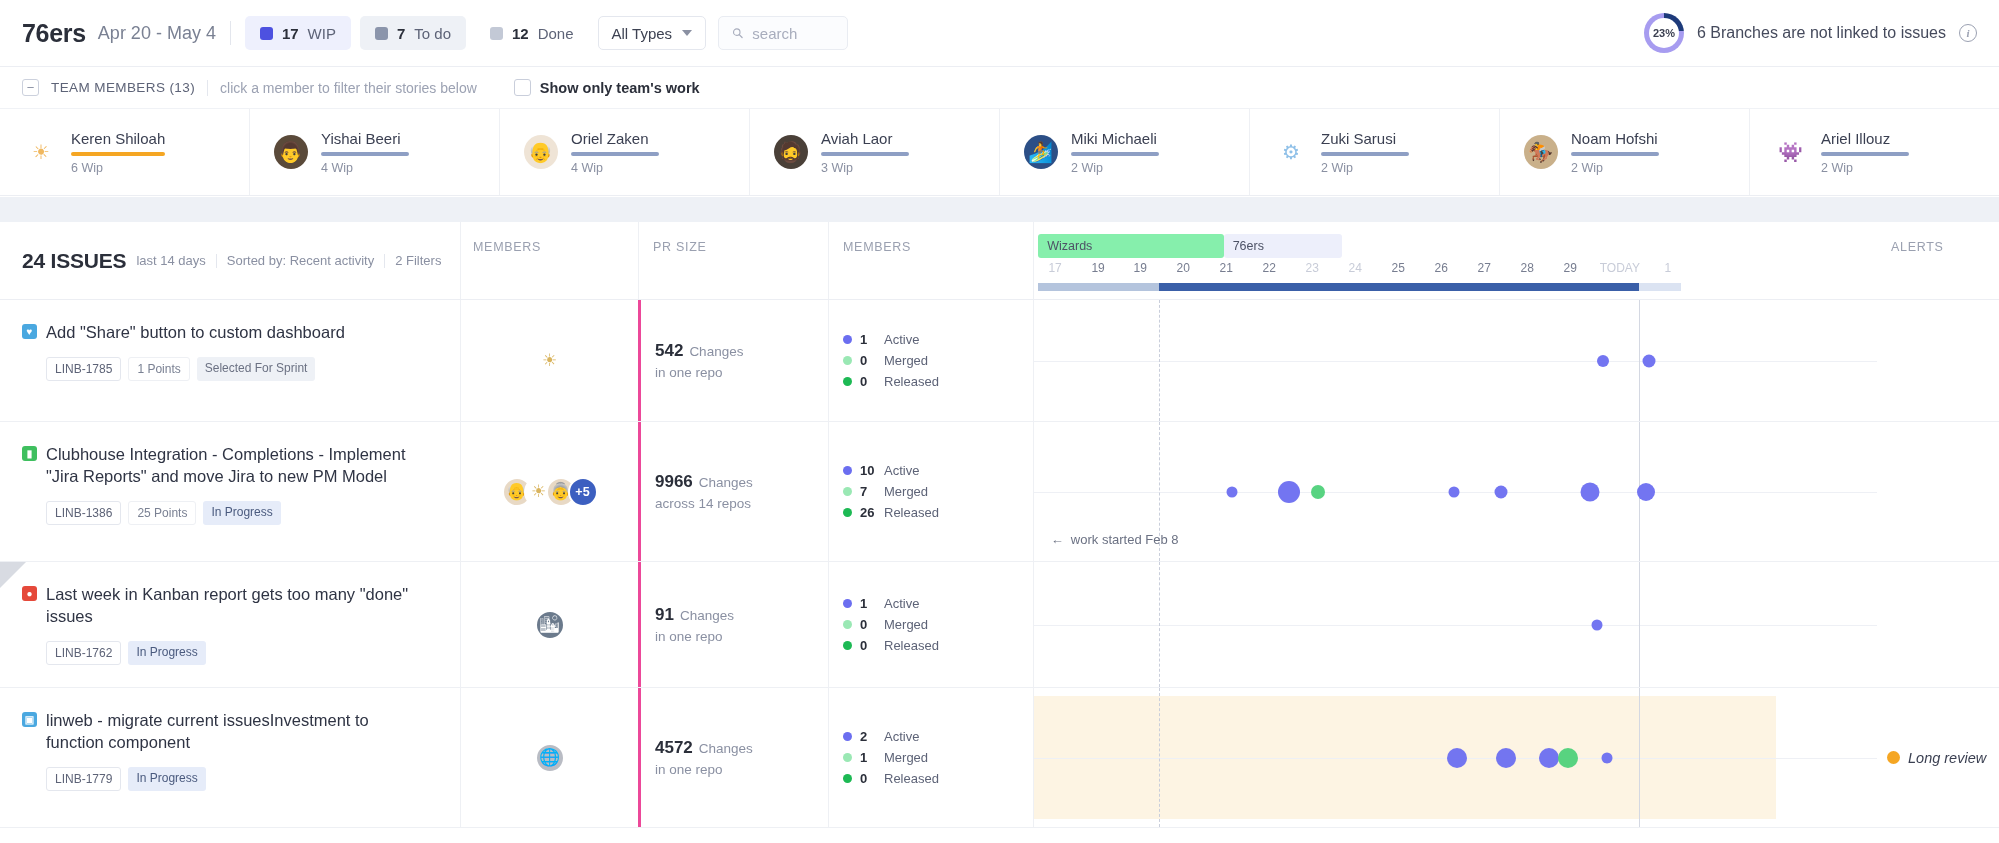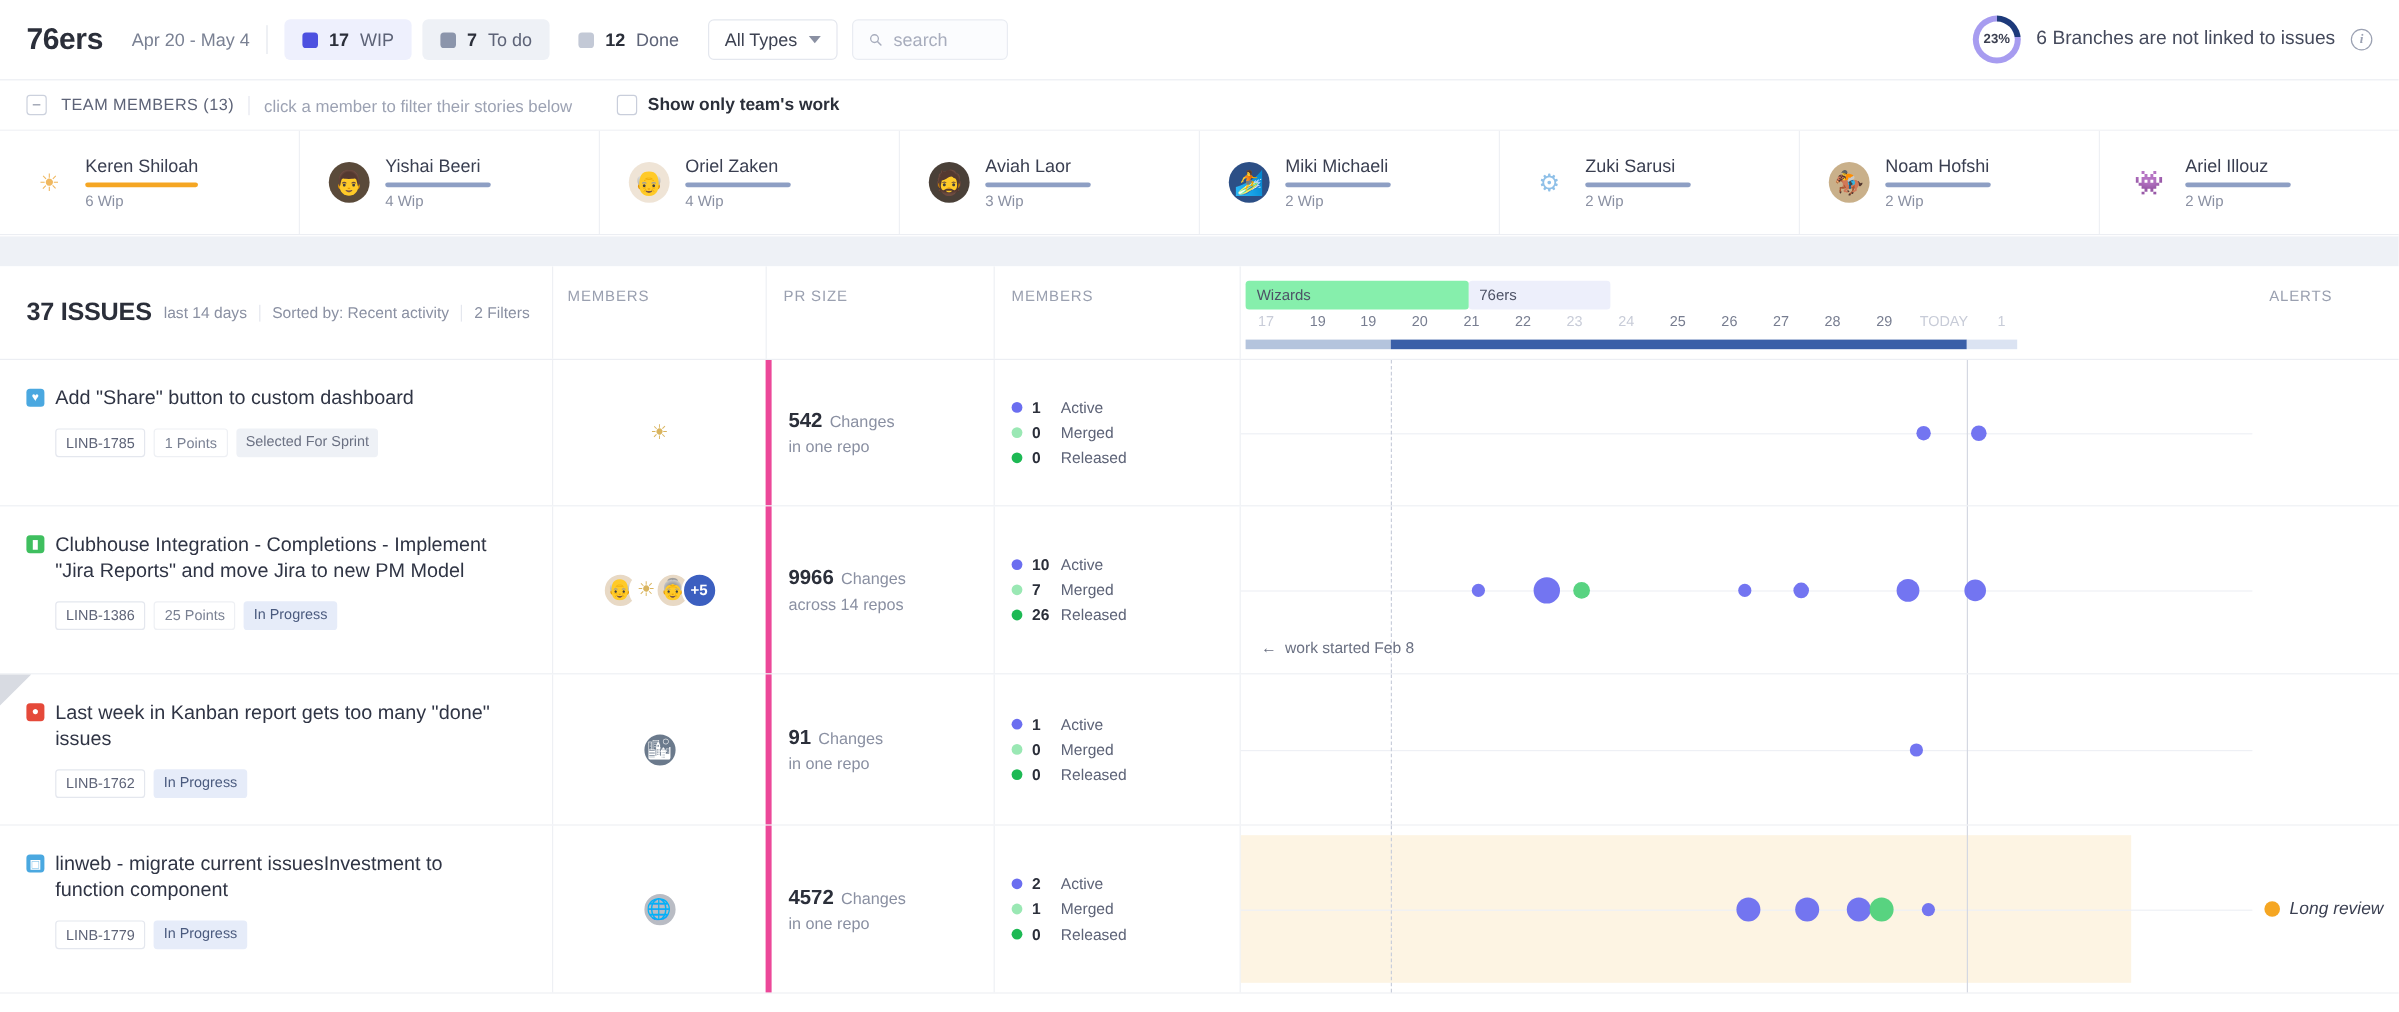--- a/index.html
+++ b/index.html
@@ -12,21 +12,21 @@
   }
   .app { width: 1999px; height: 843px; position: relative; background:#fff; }
 
   
   .topbar {
     height: 67px; display: flex; align-items: center;
     padding: 0 22px; border-bottom: 1px solid #eceef3; background:#fff;
     position: relative;
   }
   .brand { font-size: 25px; font-weight: 700; color: #2b2f3a; letter-spacing:-0.3px;}
-  .daterange { font-size: 15px; color: #7a8193; margin-left: 24px; }
+  .daterange { font-size: 18px; color: #7a8193; margin-left: 12px; }
   .vsep { width:1px; height:24px; background:#e3e6ed; margin:0 14px; }
 
   .chip {
     display:flex; align-items:center; gap:9px;
     height:34px; padding: 0 15px; border-radius:5px;
     font-size:15px; cursor:pointer; margin-right:9px; white-space:nowrap;
   }
   .chip .sq { width:13px; height:13px; border-radius:3px; display:block; }
   .chip .num { font-weight:700; color:#2b2f3a; }
   .chip .lbl { color:#5d6377; }
@@ -116,21 +116,21 @@
   .tlbar { position:absolute; top:0; height:8px; }
   .tlbar.prev { background:#b4c4dd; }
   .tlbar.cur  { background:#3a5fa8; }
   .tlbar.fut  { background:#dbe3f2; }
 
   
   .rows { background:#fff; }
   .row { display:flex; border-bottom:1px solid #eef0f4; position:relative; }
   .r-issue { width:460px; flex:0 0 460px; padding:22px 20px 20px 46px; position:relative; }
   .r-members { width:178px; flex:0 0 178px; border-left:1px solid #eef0f4; display:flex;align-items:center;justify-content:center;}
-  .r-pr { width:190px; flex:0 0 190px; border-left:5px solid #ec4899; display:flex;flex-direction:column;justify-content:center;padding-left:14px;gap:4px;}
+  .r-pr { width:190px; flex:0 0 190px; border-left:3px solid #ec4899; display:flex;flex-direction:column;justify-content:center;padding-left:14px;gap:4px;}
   .r-branches { width:205px; flex:0 0 205px; border-left:1px solid #eef0f4; display:flex;flex-direction:column;justify-content:center;padding-left:14px;gap:6px;}
   .r-timeline { flex:1 1 auto; border-left:1px solid #eef0f4; position:relative; }
   .r-alerts { width:122px; flex:0 0 122px; display:flex;align-items:center;padding-left:10px;gap:8px;font-style:italic;}
 
   .itype { position:absolute; left:22px; top:24px; width:15px;height:15px;border-radius:3px;
            display:flex;align-items:center;justify-content:center;color:#fff;font-size:10px;font-weight:700;}
   .ititle { font-size:16.5px; color:#2f3444; line-height:1.33; margin-bottom:13px; max-width:380px;}
   .tags { display:flex; gap:7px; flex-wrap:wrap; }
   .tag { font-size:12px; padding:4px 8px; border-radius:3px; white-space:nowrap;}
   .tag.key { border:1px solid #e4e7ee; color:#5d6377; background:#fff;}
@@ -292,21 +292,21 @@
             <div class="m-wip">2 Wip</div>
           </div>
         </div>
       </div>
   </div>
 
   <div class="band"></div>
 
   <div class="tablehead">
     <div class="col-issue">
-      <span class="issuecount">37 ISSUES</span>
+      <span class="issuecount">24 ISSUES</span>
       <span class="metasm" style="margin-left:10px">last 14 days</span>
       <span class="metasep"></span>
       <span class="metasm">Sorted by: Recent activity</span>
       <span class="metasep"></span>
       <span class="metasm">2 Filters</span>
     </div>
     <div class="col-members">
       <span class="colhdr">MEMBERS</span>
     </div>
     <div class="col-pr">

